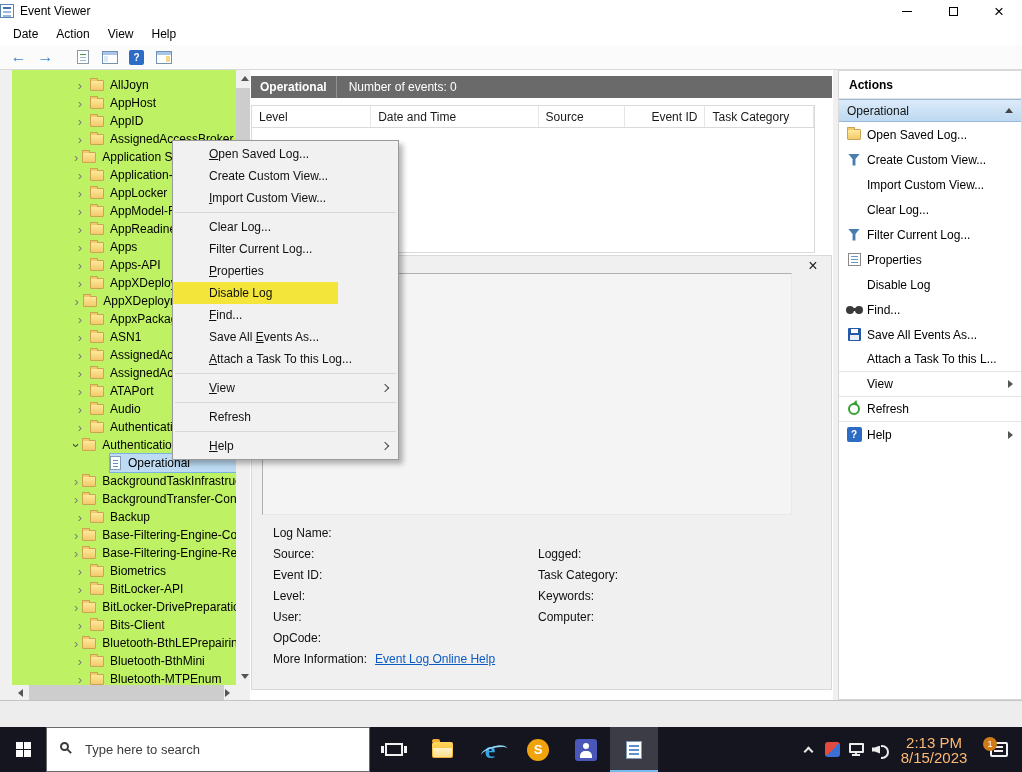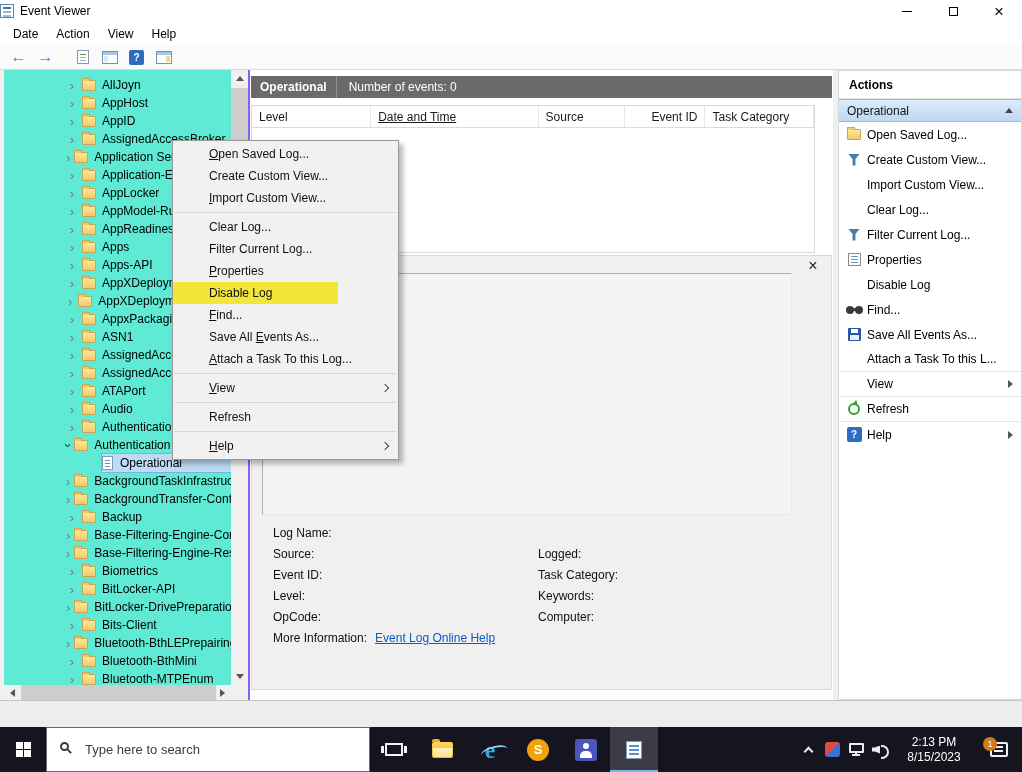--- a/index.html
+++ b/index.html
@@ -27,21 +27,21 @@
 .icon-doc{width:12px;height:14px;background:#fff;border:1px solid #8a9aa8;position:relative}
 .icon-doc::before{content:'';position:absolute;left:2px;top:3px;right:2px;height:1px;background:#4e9a4e;box-shadow:0 3px 0 #9ab8d0,0 6px 0 #9ab8d0}
 .mini-win{width:16px;height:13px;border:1px solid #7291b3;background:#fff;position:relative}
 .mini-win::before{content:'';position:absolute;left:0;top:0;right:0;height:3px;background:#a8c6e8}
 .mini-win.left-pane::after{content:'';position:absolute;left:1px;top:4px;width:4px;bottom:1px;background:#dce9f7}
 .mini-win.right-pane::after{content:'';position:absolute;right:1px;top:4px;width:4px;bottom:1px;background:#f5d98a}
 .icon-help,.i-help{width:15px;height:15px;border-radius:2px;background:#2c6cc4;display:flex;align-items:center;justify-content:center}
 .icon-help::before,.i-help::before{content:'?';color:#fff;font-size:10px;font-weight:bold}
 
 
-.tree-panel{position:absolute;left:4px;top:70px;width:248px;height:630px;background:#5eead4;border-right:4px solid #8b5cf6}
+.tree-panel{position:absolute;left:12px;top:70px;width:248px;height:630px;background:#bef264;border-right:7px solid #8b5cf6}
 .tree-viewport{position:absolute;left:0;top:6px;right:17px;bottom:15px;overflow:hidden}
 .tree-row{display:flex;align-items:center;height:18px;margin-left:62px;white-space:nowrap}
 .tree-row.child{margin-left:98px}
 .tree-row.selected{background:#bddcf4;outline:1px solid #7ab2e0}
 .tw{width:12px;display:inline-block;text-align:center;font-size:13px;color:#7a7a7a;line-height:1}
 .tw::before{content:'›'}
 .tw-open{transform:rotate(90deg);color:#333}
 .folder-icon,.i-folder{position:relative;flex:0 0 14px;width:14px;height:11px;background:linear-gradient(#fde99a,#f3c96b);border:1px solid #caa353;border-radius:1px}
 .folder-icon{margin:0 6px 0 4px}
 .folder-icon::before,.i-folder::before{content:'';position:absolute;left:-1px;top:-3px;width:6px;height:2px;background:#f3c96b;border:1px solid #caa353;border-bottom:none;border-radius:1px 1px 0 0}
@@ -143,21 +143,21 @@
 .tb-tray{display:flex;align-items:center}
 .tray-item{width:24px;height:100%;display:flex;align-items:center;justify-content:center}
 .chev-up{width:7px;height:7px;border-left:2px solid #e8e8e8;border-top:2px solid #e8e8e8;transform:rotate(45deg);margin-top:4px}
 .tray-color{width:15px;height:15px;border-radius:3px;background:linear-gradient(135deg,#e04a3f 0 50%,#3b6fd4 50% 100%)}
 .net{width:15px;height:10px;border:2px solid #ececec;border-radius:1px;position:relative;margin-top:-3px}
 .net::before{content:'';position:absolute;left:50%;bottom:-4px;width:2px;height:3px;background:#ececec;transform:translateX(-50%)}
 .net::after{content:'';position:absolute;left:50%;bottom:-5px;width:8px;height:2px;background:#ececec;transform:translateX(-50%)}
 .vol{position:relative;width:16px;height:14px}
 .vol::before{content:'';position:absolute;left:0;top:3px;width:8px;height:8px;background:#ececec;clip-path:polygon(0 25%,35% 25%,100% 0,100% 100%,35% 75%,0 75%)}
 .vol::after{content:'';position:absolute;left:9px;top:2px;width:6px;height:10px;border:2px solid #ececec;border-left:none;border-radius:0 8px 8px 0}
-.tb-clock{width:84px;display:flex;flex-direction:column;align-items:center;justify-content:flex-start;color:#ffffff;font-size:12px;line-height:15px}
+.tb-clock{width:84px;display:flex;flex-direction:column;align-items:center;justify-content:flex-start;color:#fdba74;font-size:15px;line-height:15px}
 .tb-ac{width:46px;display:flex;align-items:center;justify-content:center;position:relative}
 .ac{width:18px;height:15px;border:2px solid #f0f0f0;border-radius:2px;position:relative}
 .ac::before{content:'';position:absolute;left:2px;top:2px;width:9px;height:2px;background:#f0f0f0;box-shadow:0 4px 0 #f0f0f0}
 .badge{position:absolute;left:7px;bottom:6px;min-width:14px;height:14px;padding:0 2px;border-radius:7px;background:#cf7b18;color:#fff;font-size:9px;display:flex;align-items:center;justify-content:center}
 u{text-decoration:underline}
 </style>
 </head>
 <body>
 
 <div class="screen">
@@ -393,21 +393,21 @@
   </div>
 
   <div class="main-panel">
     <div class="result-header">
       <span class="result-title">Operational</span>
       <span class="result-count">Number of events: 0</span>
     </div>
     <div class="results-table">
       <div class="table-header-row">
           <div class="th-cell" style="width: 123px;">Level</div>
-          <div class="th-cell" style="width: 173px; text-decoration: underline;">Date and Time</div>
+          <div class="th-cell" style="width: 173px;">Date and Time</div>
           <div class="th-cell" style="width: 89px;">Source</div>
           <div class="th-cell right" style="width: 83px;">Event ID</div>
           <div class="th-cell" style="width: 112px;">Task Category</div>
         </div>
       <div class="table-body"></div>
     </div>
     <div class="details-pane">
       <span class="pv-close"></span>
       <div class="preview-box"></div>
       <div class="fields-left">
@@ -415,20 +415,23 @@
             <span>Log Name:</span>
           </div>
           <div class="field-row">
             <span>Source:</span>
           </div>
           <div class="field-row">
             <span>Event ID:</span>
           </div>
           <div class="field-row">
             <span>Level:</span>
+          </div>
+          <div class="field-row">
+            <span>User:</span>
           </div>
           <div class="field-row">
             <span>OpCode:</span>
           </div>
           <div class="field-row">
             <span>More Information:</span>
             <span class="link">Event Log Online Help</span>
           </div>
         </div>
       <div class="fields-right">

